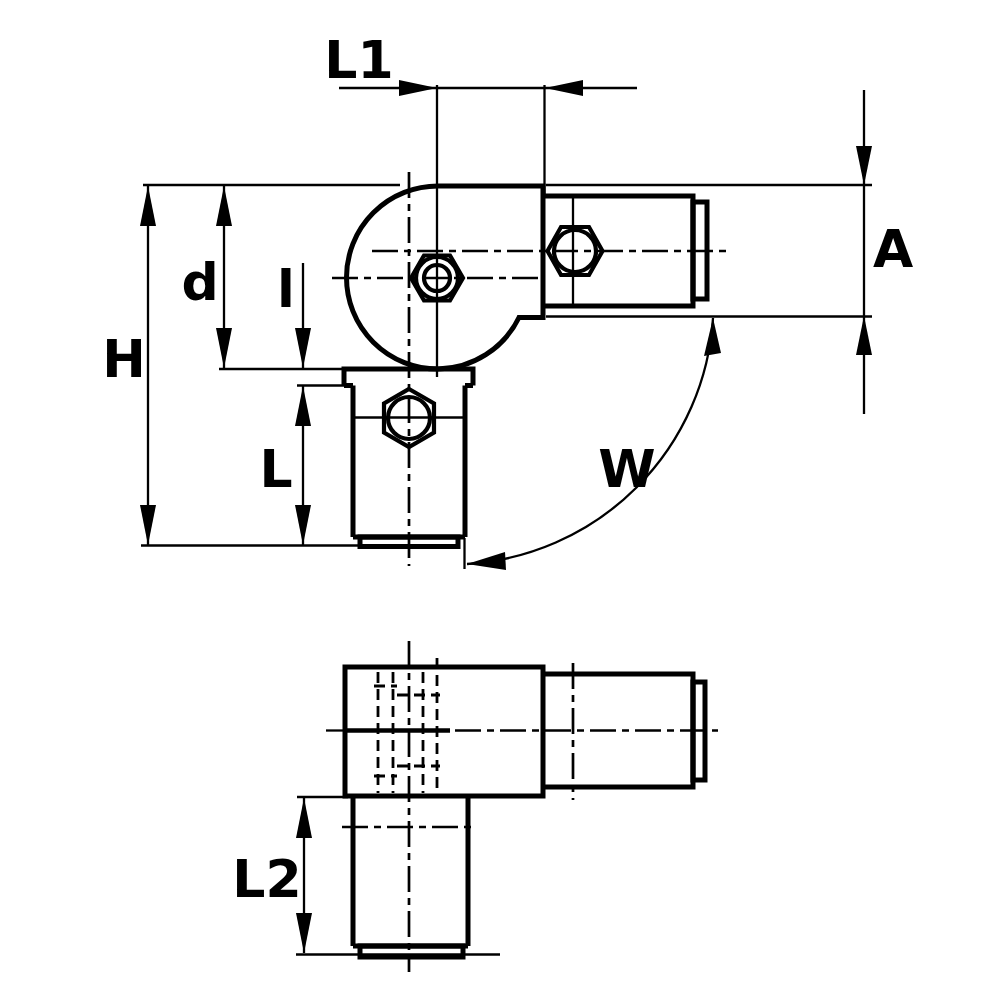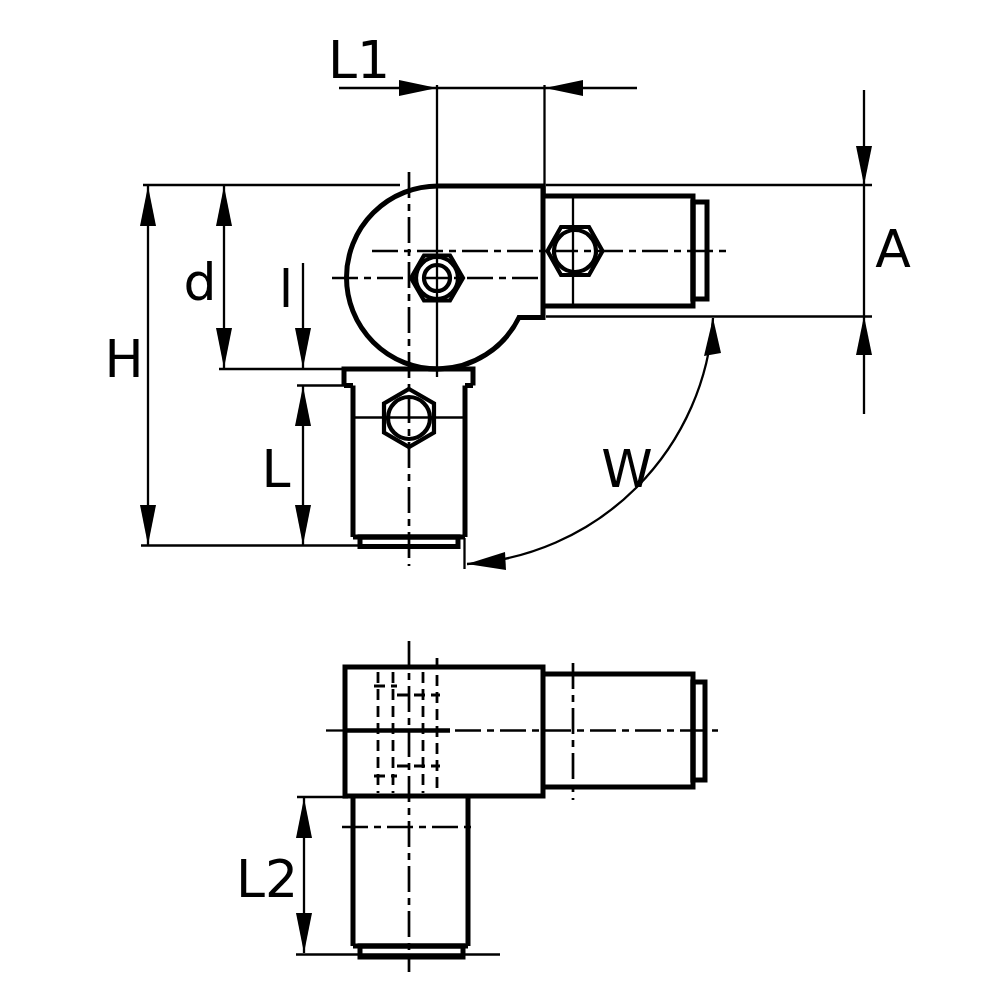--- a/index.html
+++ b/index.html
@@ -1,16 +1,16 @@
 <!DOCTYPE html>
 <html><head>
 <meta charset="utf-8">
 <style>
   html,body{margin:0;padding:0;background:#ffffff;}
-  .stage{position:relative;width:1000px;height:1000px;background:#ffffff;overflow:hidden;}
+  .stage{position:relative;width:1000px;height:1000px;background:#ffffff;overflow:hidden;font-weight:bold;}
   svg{display:block;}
   .outline{fill:none;stroke:#000;stroke-width:5;stroke-linejoin:miter;stroke-linecap:butt;}
   .outline-m{fill:none;stroke:#000;stroke-width:4.2;stroke-linejoin:miter;}
   .thin{fill:none;stroke:#000;stroke-width:2.3;stroke-linecap:butt;}
   .dimline{fill:none;stroke:#000;stroke-width:2.3;stroke-linecap:butt;}
   .centerline{fill:none;stroke:#000;stroke-width:2.7;stroke-dasharray:26 6 7 6;}
   .hiddenline{fill:none;stroke:#000;stroke-width:2.8;stroke-dasharray:11 6;}
   .parting{fill:none;stroke:#000;stroke-width:4.4;}
   .arrow{fill:#000;stroke:none;}
   .lbl{font-family:"DejaVu Sans","Liberation Sans",sans-serif;font-size:52px;fill:#000;text-anchor:middle;}

